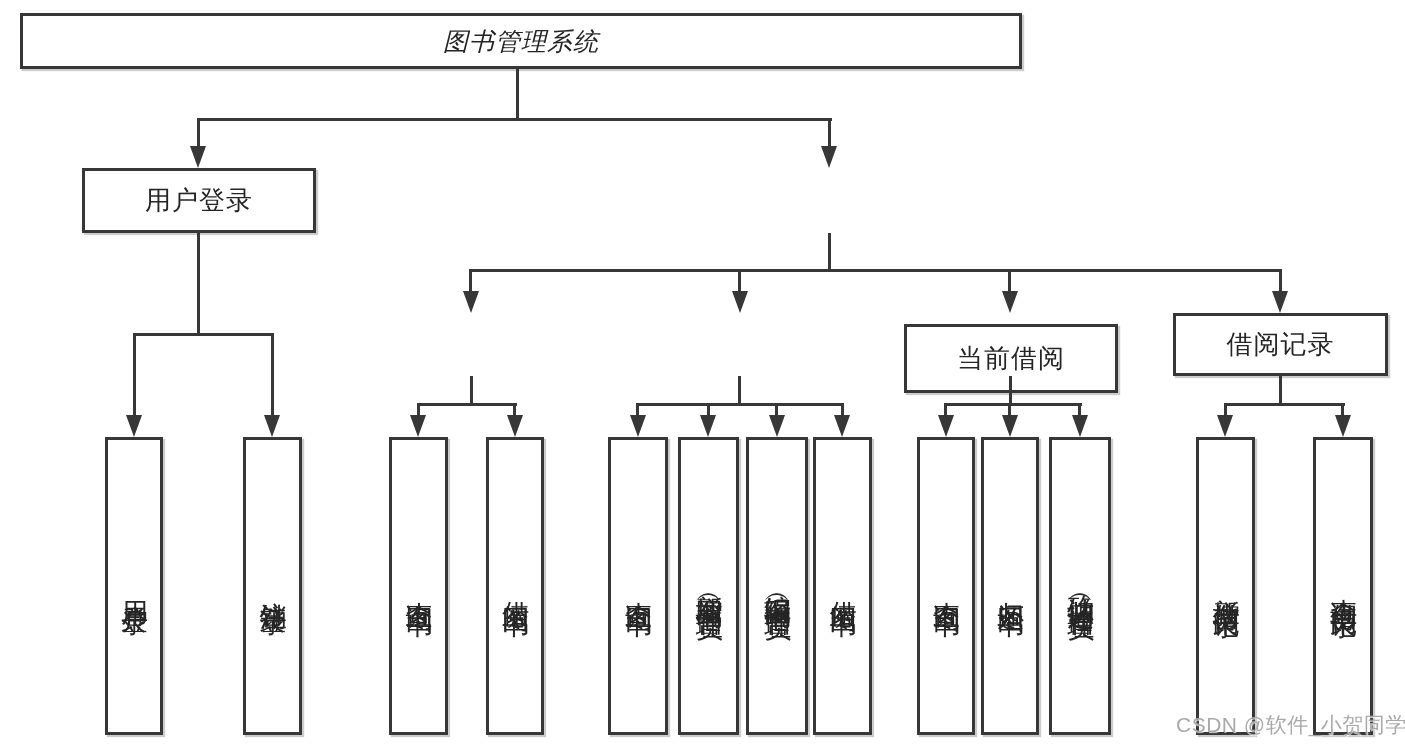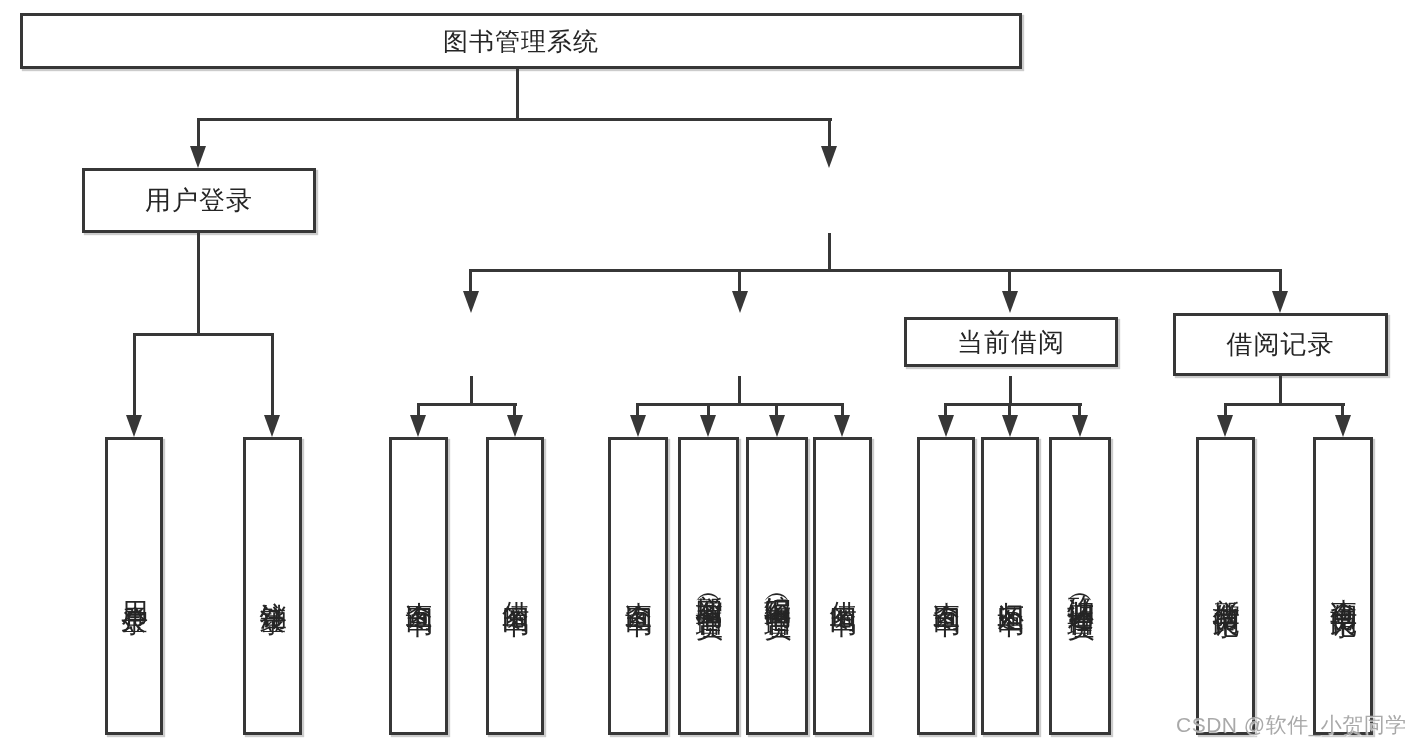--- a/index.html
+++ b/index.html
@@ -28,29 +28,29 @@
     position:absolute;left:1176px;top:711px;z-index:5;
     font-size:21px;color:#a9a9a9;letter-spacing:0.5px;white-space:nowrap;
     text-shadow:1px 1px 1px rgba(255,255,255,0.8);
   }
 </style>
 </head>
 <body>
 
 <div class="canvas">
 
-  <div class="box" style="left:20px;top:13px;width:1002px;height:56px;">
+  <div class="box" style="left:20px;top:13px;width:1002px;height:56px;font-style:italic;">
     <span class="hdr-label root-label">图书管理系统</span>
   </div>
 
   <div class="box" style="left:82px;top:168px;width:234px;height:65px;">
     <span class="hdr-label">用户登录</span>
   </div>
 
-  <div class="box" style="left:904px;top:317px;width:214px;height:50px;">
+  <div class="box" style="left:904px;top:324px;width:214px;height:69px;">
     <span class="hdr-label">当前借阅</span>
   </div>
   <div class="box" style="left:1173px;top:313px;width:215px;height:63px;">
     <span class="hdr-label">借阅记录</span>
   </div>
 
   <div class="box" style="left:105px;top:437px;width:58px;height:298px;">
     <span class="vtext">用户登录</span>
   </div>
   <div class="box" style="left:243px;top:437px;width:59px;height:298px;">

